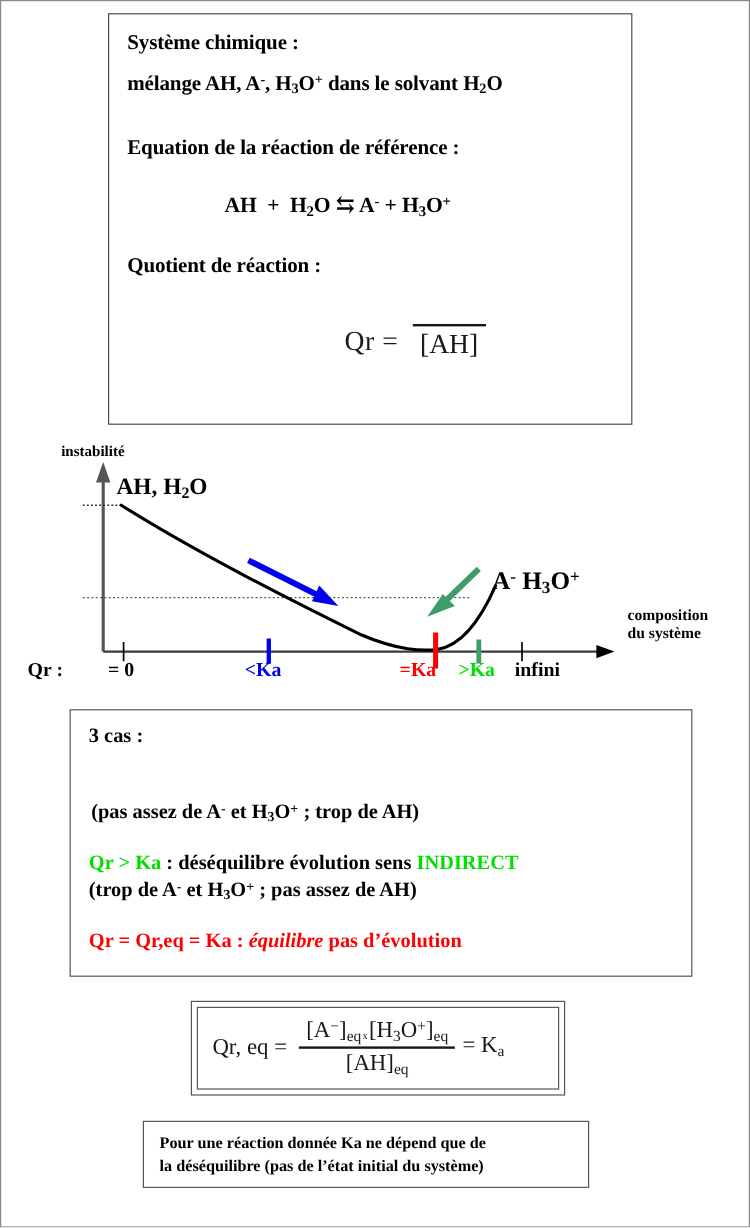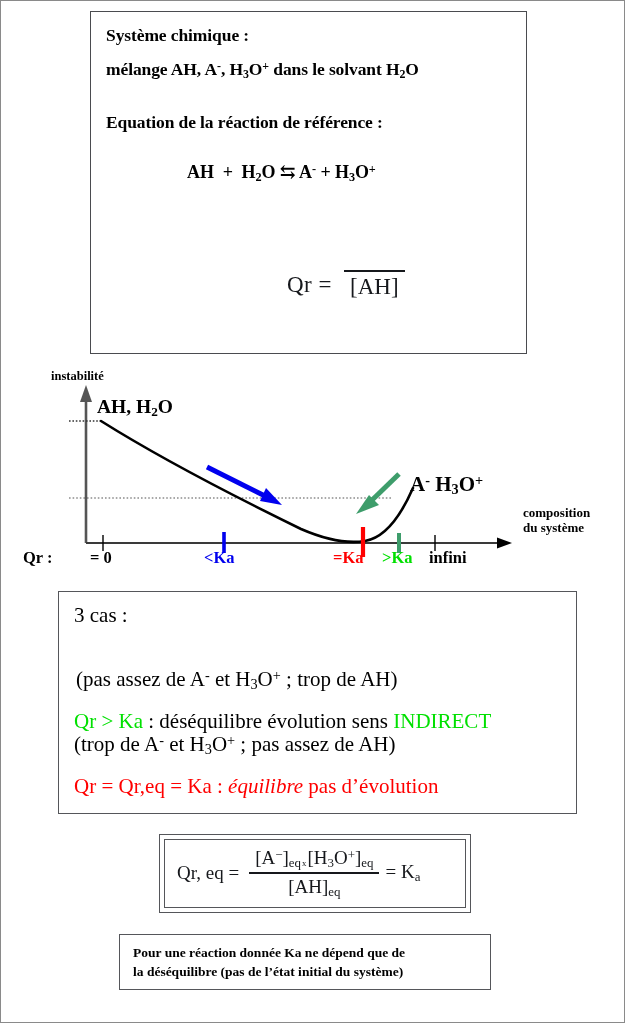--- a/index.html
+++ b/index.html
@@ -137,22 +137,22 @@
   
   #cas-box {
     left: 57px;
     top: 590px;
     width: 519px;
     height: 223px;
     border: 1.2px solid #55565a;
   }
   .cas-line {
     position: absolute;
-    font-weight: normal;
-    font-size: 21px;
+    font-weight: bold;
+    font-size: 17px;
     white-space: nowrap;
     color: #000;
   }
   #cas-title { left: 15px; top: 11px; }
   #cas-1a { left: 15px; top: 52px; }
   #cas-1b { left: 17px; top: 75px; }
   #cas-2a { left: 15px; top: 117px; }
   #cas-2b { left: 15px; top: 140px; }
   #cas-3  { left: 15px; top: 182px; color: #ff0000; }
   .c-blue  { color: #3333dd; }
@@ -212,20 +212,21 @@
 
   <div class="box" id="system-box">
     <div class="hd" id="sys-l1">Système chimique :</div>
 
     <div class="hd" id="sys-l2"><span>mélange AH, A</span><sup>-</sup><span>, H</span><sub>3</sub><span>O</span><sup>+</sup><span> dans le solvant H</span><sub>2</sub><span>O</span></div>
 
     <div class="hd" id="sys-l3">Equation de la réaction de référence :</div>
 
     <div class="hd" id="sys-eq"><span>AH</span>&nbsp; <span>+</span>&nbsp; <span>H</span><sub>2</sub><span>O</span> <span class="eqarrow">⇆</span> <span>A</span><sup>-</sup> <span>+</span> <span>H</span><sub>3</sub><span>O</span><sup>+</sup></div>
 
+    <div class="hd" id="sys-l5">Quotient de réaction :</div>
 
     <div id="qr-formula">
       <span class="lhs">Qr  =</span>
       <span class="frac">
         <span class="bar"></span>
         <span class="den">[AH]</span>
       </span>
     </div>
   </div>
 

